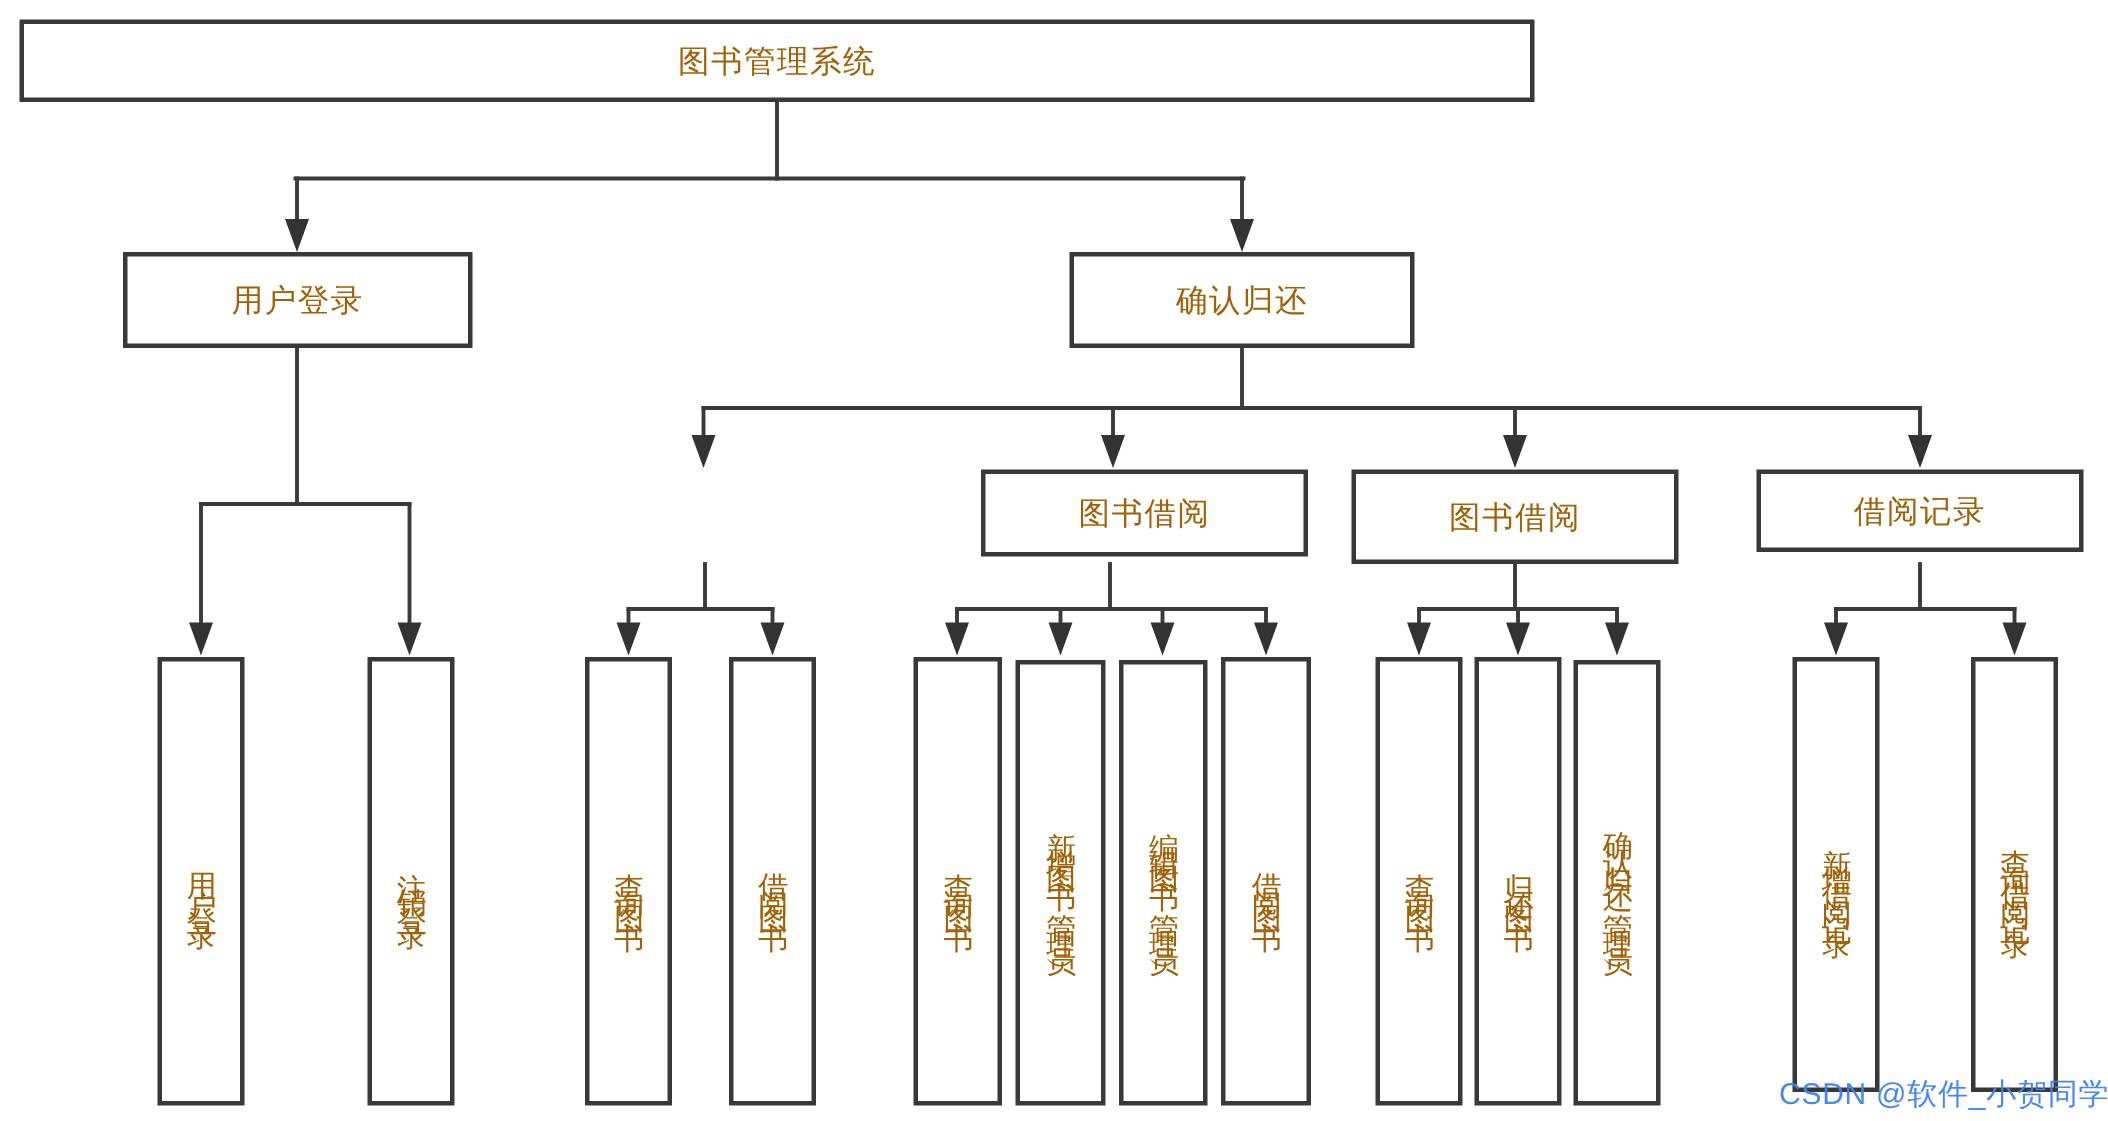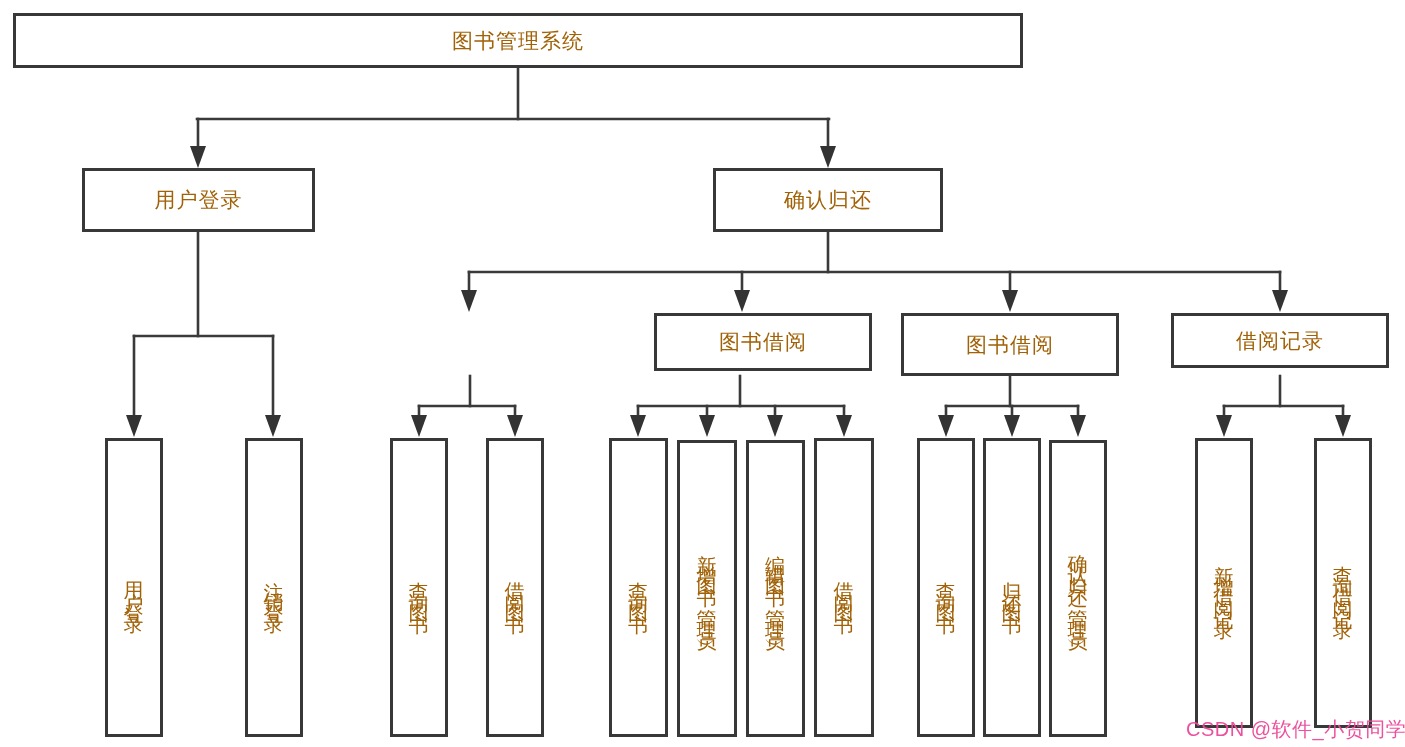--- a/index.html
+++ b/index.html
@@ -53,21 +53,21 @@
     line-height: 1;
     letter-spacing: 11px;
     white-space: normal;
   }
   .watermark {
     position: absolute;
     left: 1186px;
     top: 716px;
     z-index: 5;
     font-size: 20px;
-    color: #ec4899;
+    color: #3b82f6;
     opacity: 0.95;
     letter-spacing: 0.5px;
     white-space: nowrap;
   }
 </style>
 </head>
 <body>
 
 <div class="canvas">
 

